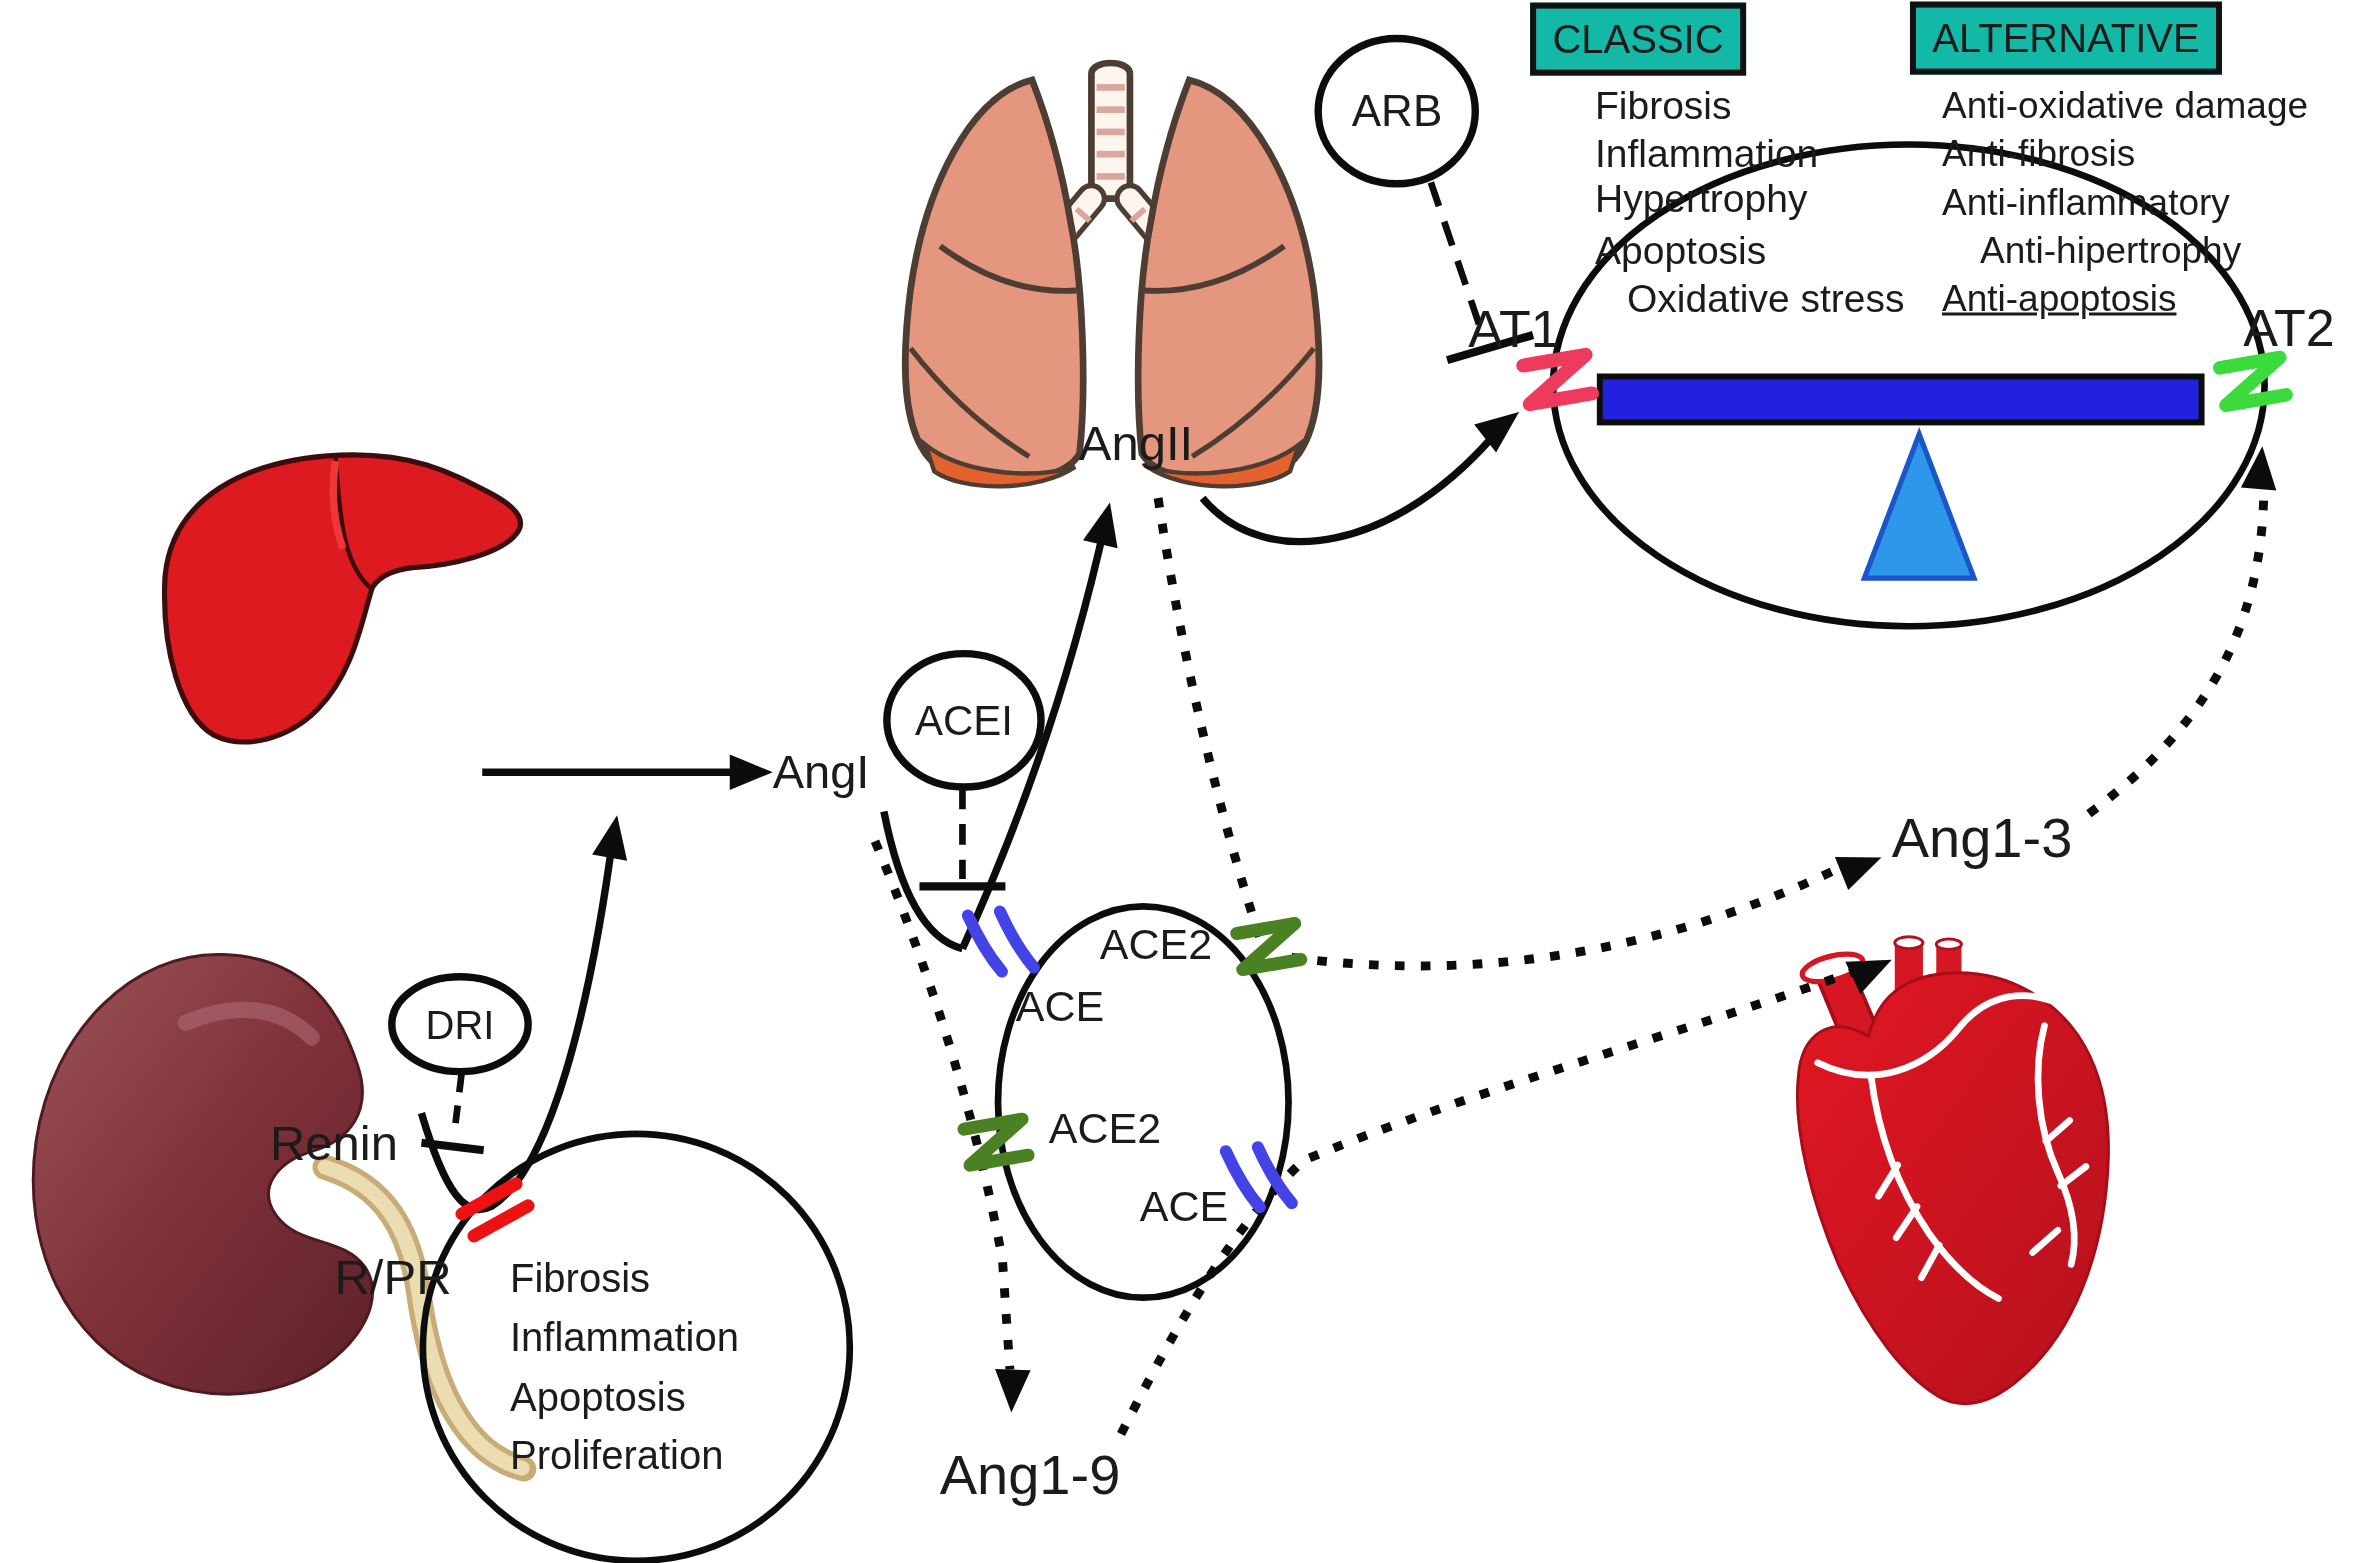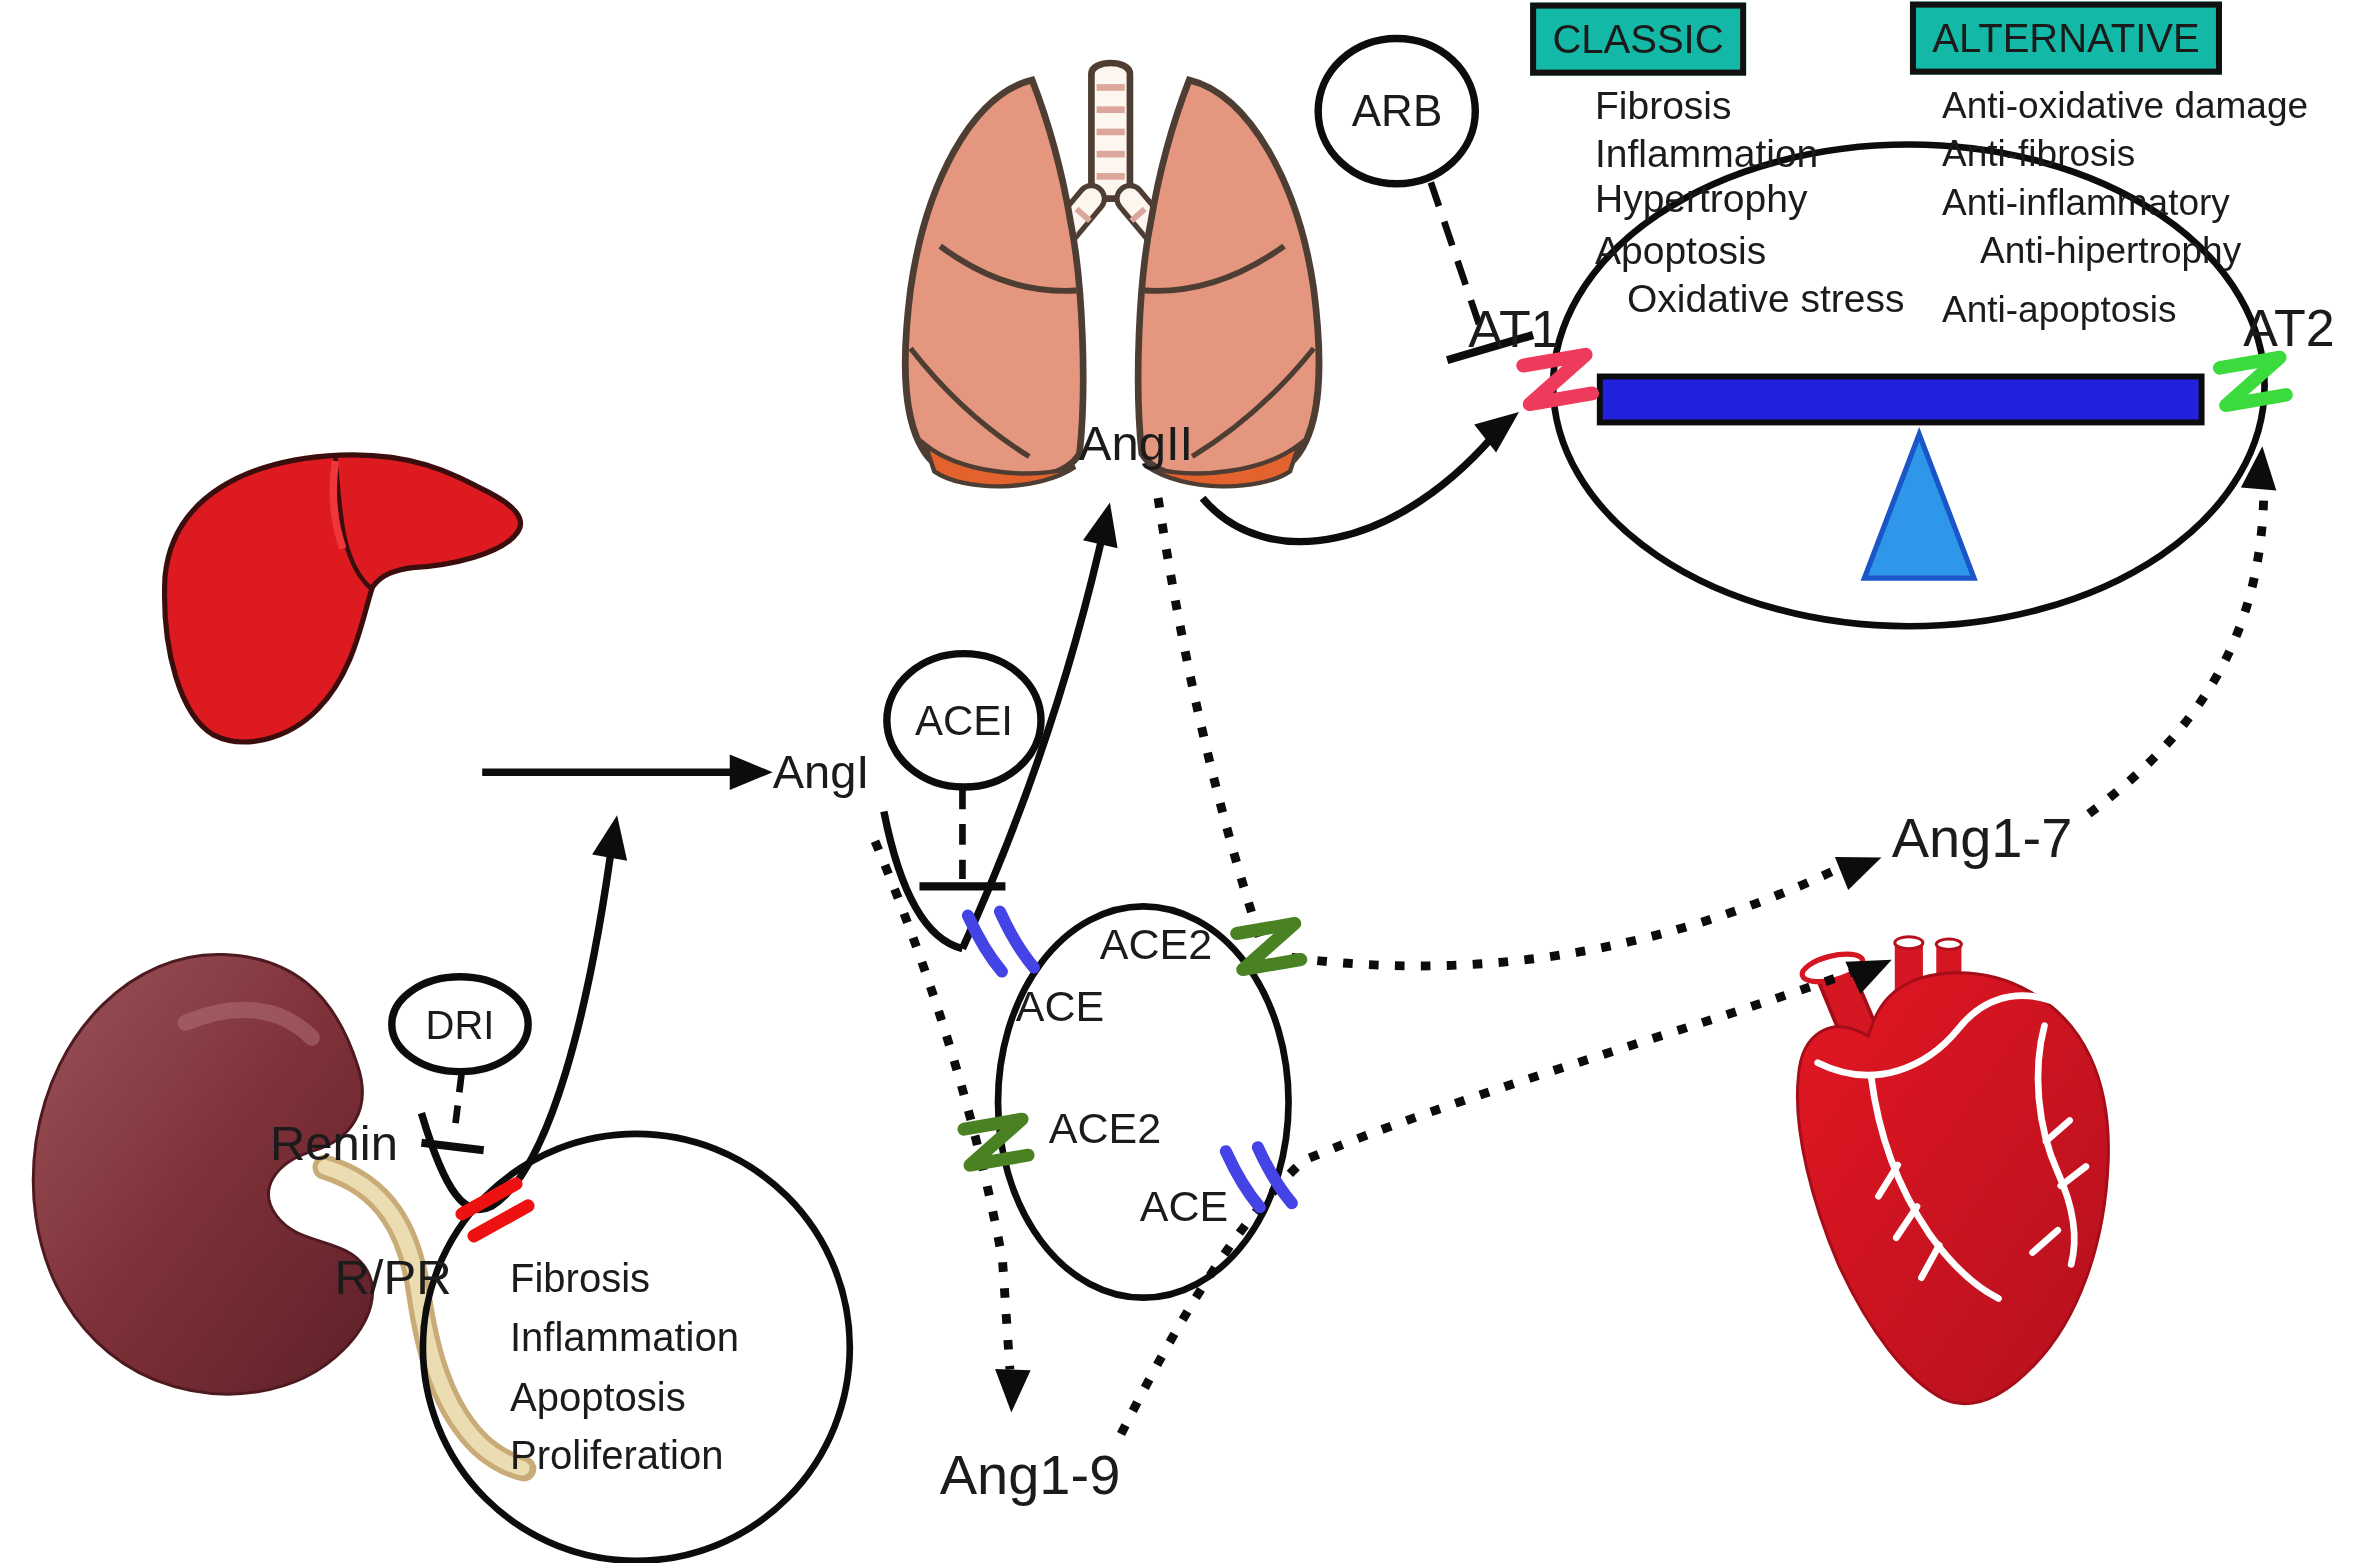--- a/index.html
+++ b/index.html
@@ -216,21 +216,21 @@
     <use href="#zsym" transform="translate(1660,1238) scale(1.35)" stroke="#4a8122" stroke-width="13"></use>
     <use href="#zsym" transform="translate(1292,1502) scale(1.35)" stroke="#4a8122" stroke-width="13"></use>
     <use href="#slashsym" transform="translate(1300,1230) scale(1.35)" stroke="#4343e6" stroke-width="12"></use>
     <use href="#slashsym" transform="translate(1648,1548) scale(1.35)" stroke="#4343e6" stroke-width="12"></use>
     <use href="#neqsym" transform="translate(620,1592) scale(1.35)" stroke="#ee1111" stroke-width="13"></use>
   </svg>
 
   <div class="label" style="left:821px;top:771px;font-size:47px;">AngI</div>
   <div class="label" style="left:1136px;top:443px;font-size:49px;">AngII</div>
   <div class="label" style="left:1030px;top:1475px;font-size:56px;">Ang1-9</div>
-  <div class="label" style="left:1982px;top:838px;font-size:56px;">Ang1-7</div>
+  <div class="label" style="left:1982px;top:838px;font-size:56px;">Ang1-3</div>
   <div class="label" style="left:334px;top:1143px;font-size:49px;">Renin</div>
   <div class="label" style="left:393px;top:1277px;font-size:49px;">R/PR</div>
   <div class="label" style="left:1514px;top:329px;font-size:52px;">AT1</div>
   <div class="label" style="left:2289px;top:328px;font-size:52px;">AT2</div>
   <div class="label" style="left:1397px;top:111px;font-size:44px;">ARB</div>
   <div class="label" style="left:964px;top:721px;font-size:42px;">ACEI</div>
   <div class="label" style="left:460px;top:1025px;font-size:40px;">DRI</div>
   <div class="label" style="left:1060px;top:1006px;font-size:43px;">ACE</div>
   <div class="label" style="left:1156px;top:944px;font-size:43px;">ACE2</div>
   <div class="label" style="left:1105px;top:1128px;font-size:43px;">ACE2</div>
@@ -241,21 +241,21 @@
   <div class="label leftalign" style="left:1595px;top:153px;font-size:39px;">Inflammation</div>
   <div class="label leftalign" style="left:1595px;top:198px;font-size:39px;">Hypertrophy</div>
   <div class="label leftalign" style="left:1595px;top:250px;font-size:39px;">Apoptosis</div>
   <div class="label leftalign" style="left:1595px;top:298px;font-size:39px;margin-left:32px;">Oxidative stress</div>
 
   <div class="boxtitle" style="left:2066px;top:38px;font-size:40px;">ALTERNATIVE</div>
   <div class="label leftalign" style="left:1942px;top:105px;font-size:37px;">Anti-oxidative damage</div>
   <div class="label leftalign" style="left:1942px;top:153px;font-size:37px;">Anti-fibrosis</div>
   <div class="label leftalign" style="left:1942px;top:202px;font-size:37px;">Anti-inflammatory</div>
   <div class="label leftalign" style="left:1942px;top:250px;font-size:37px;margin-left:38px;">Anti-hipertrophy</div>
-  <div class="label leftalign" style="left:1942px;top:309px;font-size:37px;">Anti-apoptosis</div>
+  <div class="label leftalign" style="left:1942px;top:298px;font-size:37px;text-decoration:underline;">Anti-apoptosis</div>
 
   <div class="label leftalign" style="left:510px;top:1278px;font-size:40px;">Fibrosis</div>
   <div class="label leftalign" style="left:510px;top:1337px;font-size:40px;">Inflammation</div>
   <div class="label leftalign" style="left:510px;top:1397px;font-size:40px;">Apoptosis</div>
   <div class="label leftalign" style="left:510px;top:1455px;font-size:40px;">Proliferation</div>
 
 </div>
 
 
 </body></html>

